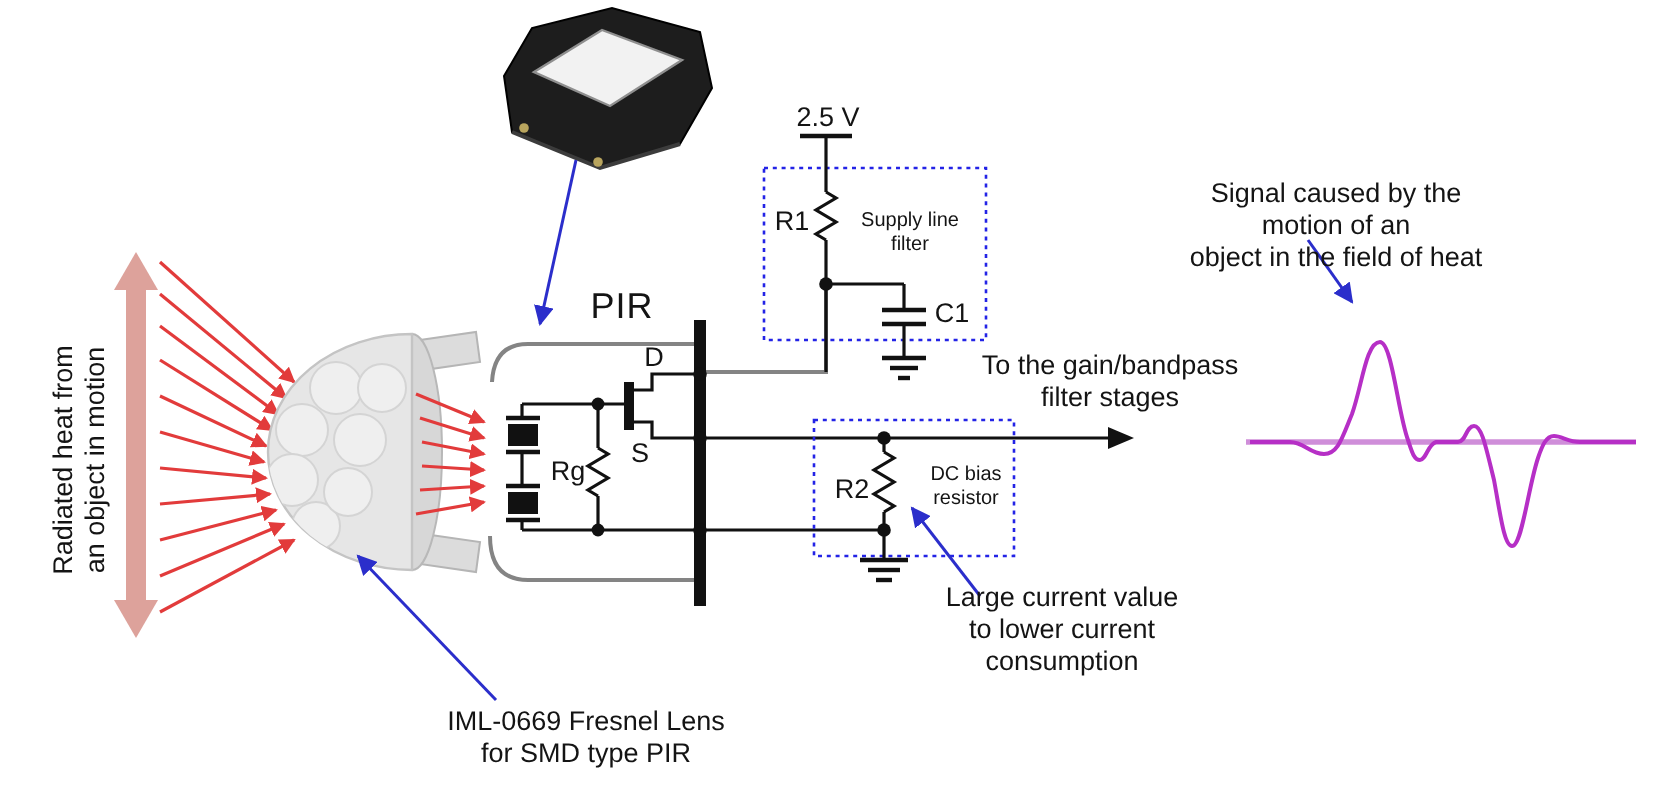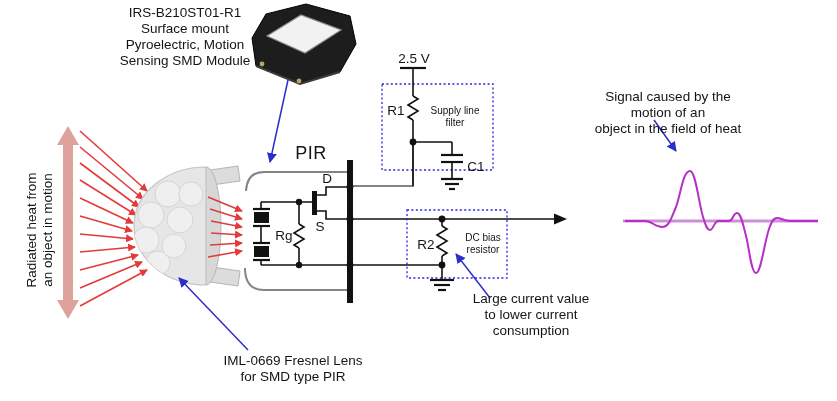--- a/index.html
+++ b/index.html
@@ -188,43 +188,41 @@
       <path class="sig" d="M625,221 L645,221
         C652,221 655,227 662,227 C669,227 671,219 676,207
         C681,193 683,171 690,171 C696,171 699,207 704,220
         C706,226 707,230 710,230 C713,230 714,222 718,221
         L729,221 C733,221 733,213 737,213 C741,213 743,224 747,240
         C750,256 752,273 756,273 C761,273 764,244 769,229
         C771,223 773,218 777,218 C781,218 784,221 790,221 L818,221"></path>
     </g>
   </svg>
 
-  <div class="lbl" style="left:185px;top:5px;">IRS-B210ST01-R1
-Surface mount
-Pyroelectric, Motion
-Sensing SMD Module</div>
 
   <div class="lbl rot" style="left:40px;top:230px;">Radiated heat from
 an object in motion</div>
 
   <div class="lbl big" style="left:311px;top:143px;">PIR</div>
   <div class="lbl" style="left:327px;top:171px;">D</div>
   <div class="lbl" style="left:320px;top:219px;">S</div>
   <div class="lbl" style="left:284px;top:228px;">Rg</div>
 
   <div class="lbl" style="left:414px;top:51px;">2.5 V</div>
   <div class="lbl" style="left:396px;top:103px;">R1</div>
   <div class="lbl sm" style="left:455px;top:105px;">Supply line
 filter</div>
-  <div class="lbl" style="left:476px;top:159px;">C1</div>
+  <div class="lbl" style="left:476px;top:149px;">C1</div>
 
   <div class="lbl" style="left:426px;top:237px;">R2</div>
   <div class="lbl sm" style="left:483px;top:232px;">DC bias
 resistor</div>
   <div class="lbl" style="left:531px;top:291px;">Large current value
 to lower current
 consumption</div>
 
+  <div class="lbl" style="left:555px;top:175px;">To the gain/bandpass
+filter stages</div>
   <div class="lbl" style="left:668px;top:89px;">Signal caused by the motion of an
 object in the field of heat</div>
   <div class="lbl" style="left:293px;top:353px;">IML-0669 Fresnel Lens
 for SMD type PIR</div>
 </div>
 
 </body></html>

